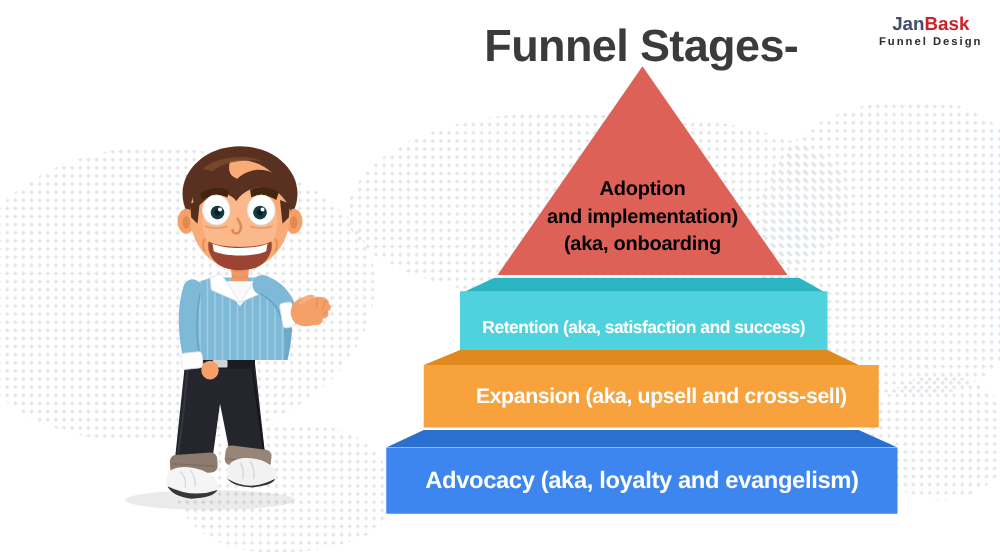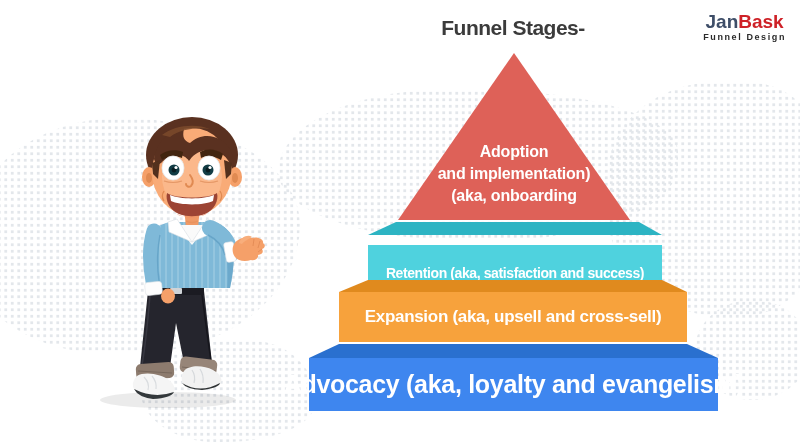--- a/index.html
+++ b/index.html
@@ -16,48 +16,48 @@
   }
   .blob-a{left:-30px;top:118px;width:330px;height:235px;border-radius:50% 60% 55% 45%/55% 50% 60% 45%;}
   .blob-b{left:140px;top:340px;width:175px;height:102px;border-radius:60% 40% 55% 45%/50% 60% 40% 55%;}
   .blob-c{left:278px;top:90px;width:400px;height:150px;border-radius:45% 55% 50% 50%/60% 45% 55% 50%;}
   .blob-d{left:608px;top:82px;width:230px;height:235px;border-radius:55% 45% 50% 60%/45% 55% 60% 50%;}
   .blob-e{left:695px;top:300px;width:115px;height:100px;border-radius:50%;}
 
   
   .title{
     position:absolute;left:513px;top:16px;transform:translateX(-50%);
-    font-size:21px;font-weight:bold;letter-spacing:-0.5px;color:#3b3b3b;
+    font-size:36px;font-weight:bold;letter-spacing:-0.5px;color:#3b3b3b;
     white-space:nowrap;z-index:2;margin:0;
   }
 
   
   .logo{position:absolute;right:14px;top:12px;text-align:center;z-index:2;line-height:1;}
-  .logo-line1{font-size:19px;font-weight:bold;letter-spacing:0;}
+  .logo-line1{font-size:15px;font-weight:bold;letter-spacing:0;}
   .logo-jan{color:#3e4e68;}
   .logo-bask{color:#ce2127;}
   .logo-sub{font-size:9px;font-weight:bold;color:#2b2b2b;letter-spacing:1.6px;margin-top:2px;white-space:nowrap;}
 
   
   .stage{position:absolute;z-index:1;}
   .tri{
     left:398px;top:53px;width:232px;height:167px;
     clip-path:polygon(50% 0,100% 100%,0 100%);
   }
   .tri-text{
     position:absolute;left:0;right:0;top:88px;text-align:center;
-    color:#ffffff;font-weight:bold;font-size:16px;line-height:22px;letter-spacing:-0.2px;
+    color:#000000;font-weight:bold;font-size:16px;line-height:22px;letter-spacing:-0.2px;
   }
   .bevel{position:absolute;z-index:1;}
   .bevel-1{left:368px;top:222px;width:294px;height:13px;clip-path:polygon(28px 0,271px 0,100% 100%,0 100%);}
-  .face-1{left:368px;top:245px;width:294px;height:55px;font-size:14px;letter-spacing:-0.4px;}
+  .face-1{left:368px;top:233px;width:294px;height:55px;font-size:14px;letter-spacing:-0.4px;}
   .bevel-2{left:339px;top:280px;width:348px;height:12px;clip-path:polygon(29px 0,323px 0,100% 100%,0 100%);}
-  .face-2{left:339px;top:292px;width:348px;height:50px;font-size:17px;letter-spacing:-0.3px;}
+  .face-2{left:339px;top:292px;width:348px;height:50px;font-size:17px;letter-spacing:-0.3px;padding-left:16px;}
   .bevel-3{left:309px;top:344px;width:409px;height:14px;clip-path:polygon(30px 0,378px 0,100% 100%,0 100%);}
-  .face-3{left:309px;top:358px;width:409px;height:53px;font-size:25px;letter-spacing:-0.3px;}
+  .face-3{left:309px;top:358px;width:409px;height:53px;font-size:19px;letter-spacing:-0.3px;}
   .face{
     position:absolute;display:flex;align-items:center;justify-content:center;
     color:#ffffff;font-weight:bold;white-space:nowrap;z-index:1;
   }
 
   
   .character{position:absolute;left:92px;top:115px;width:180px;height:295px;z-index:3;}
 </style>
 </head>
 <body>

